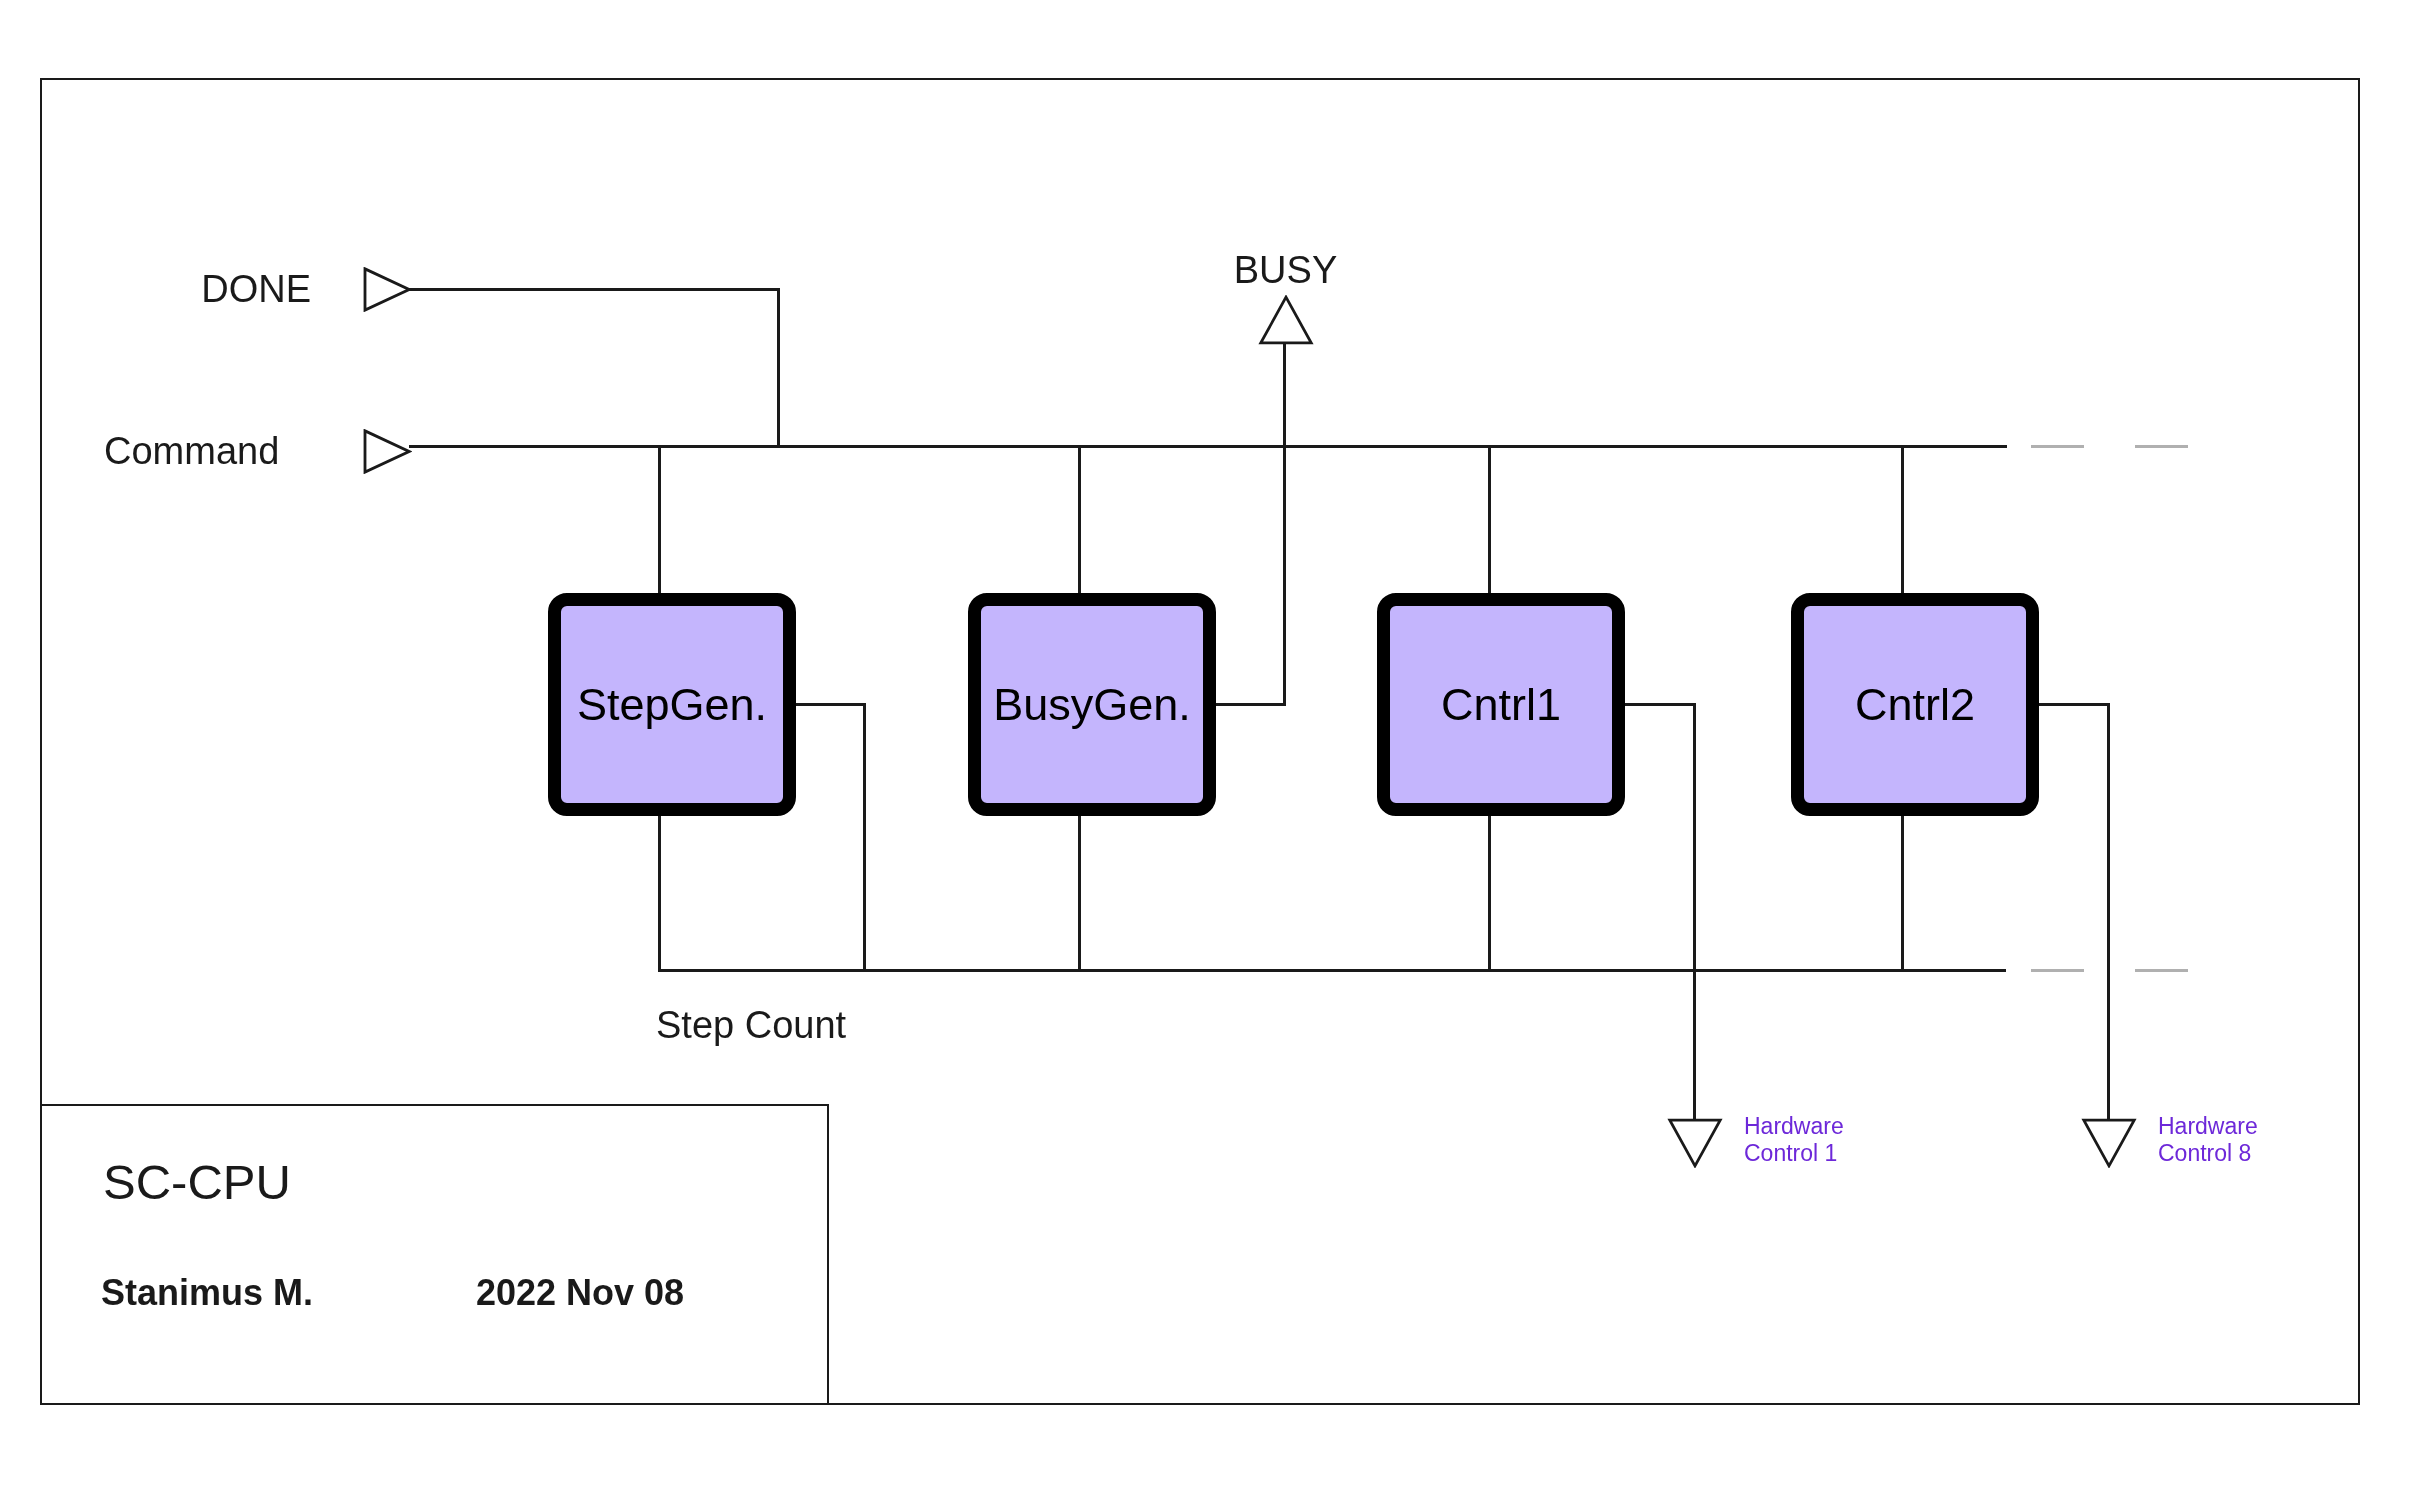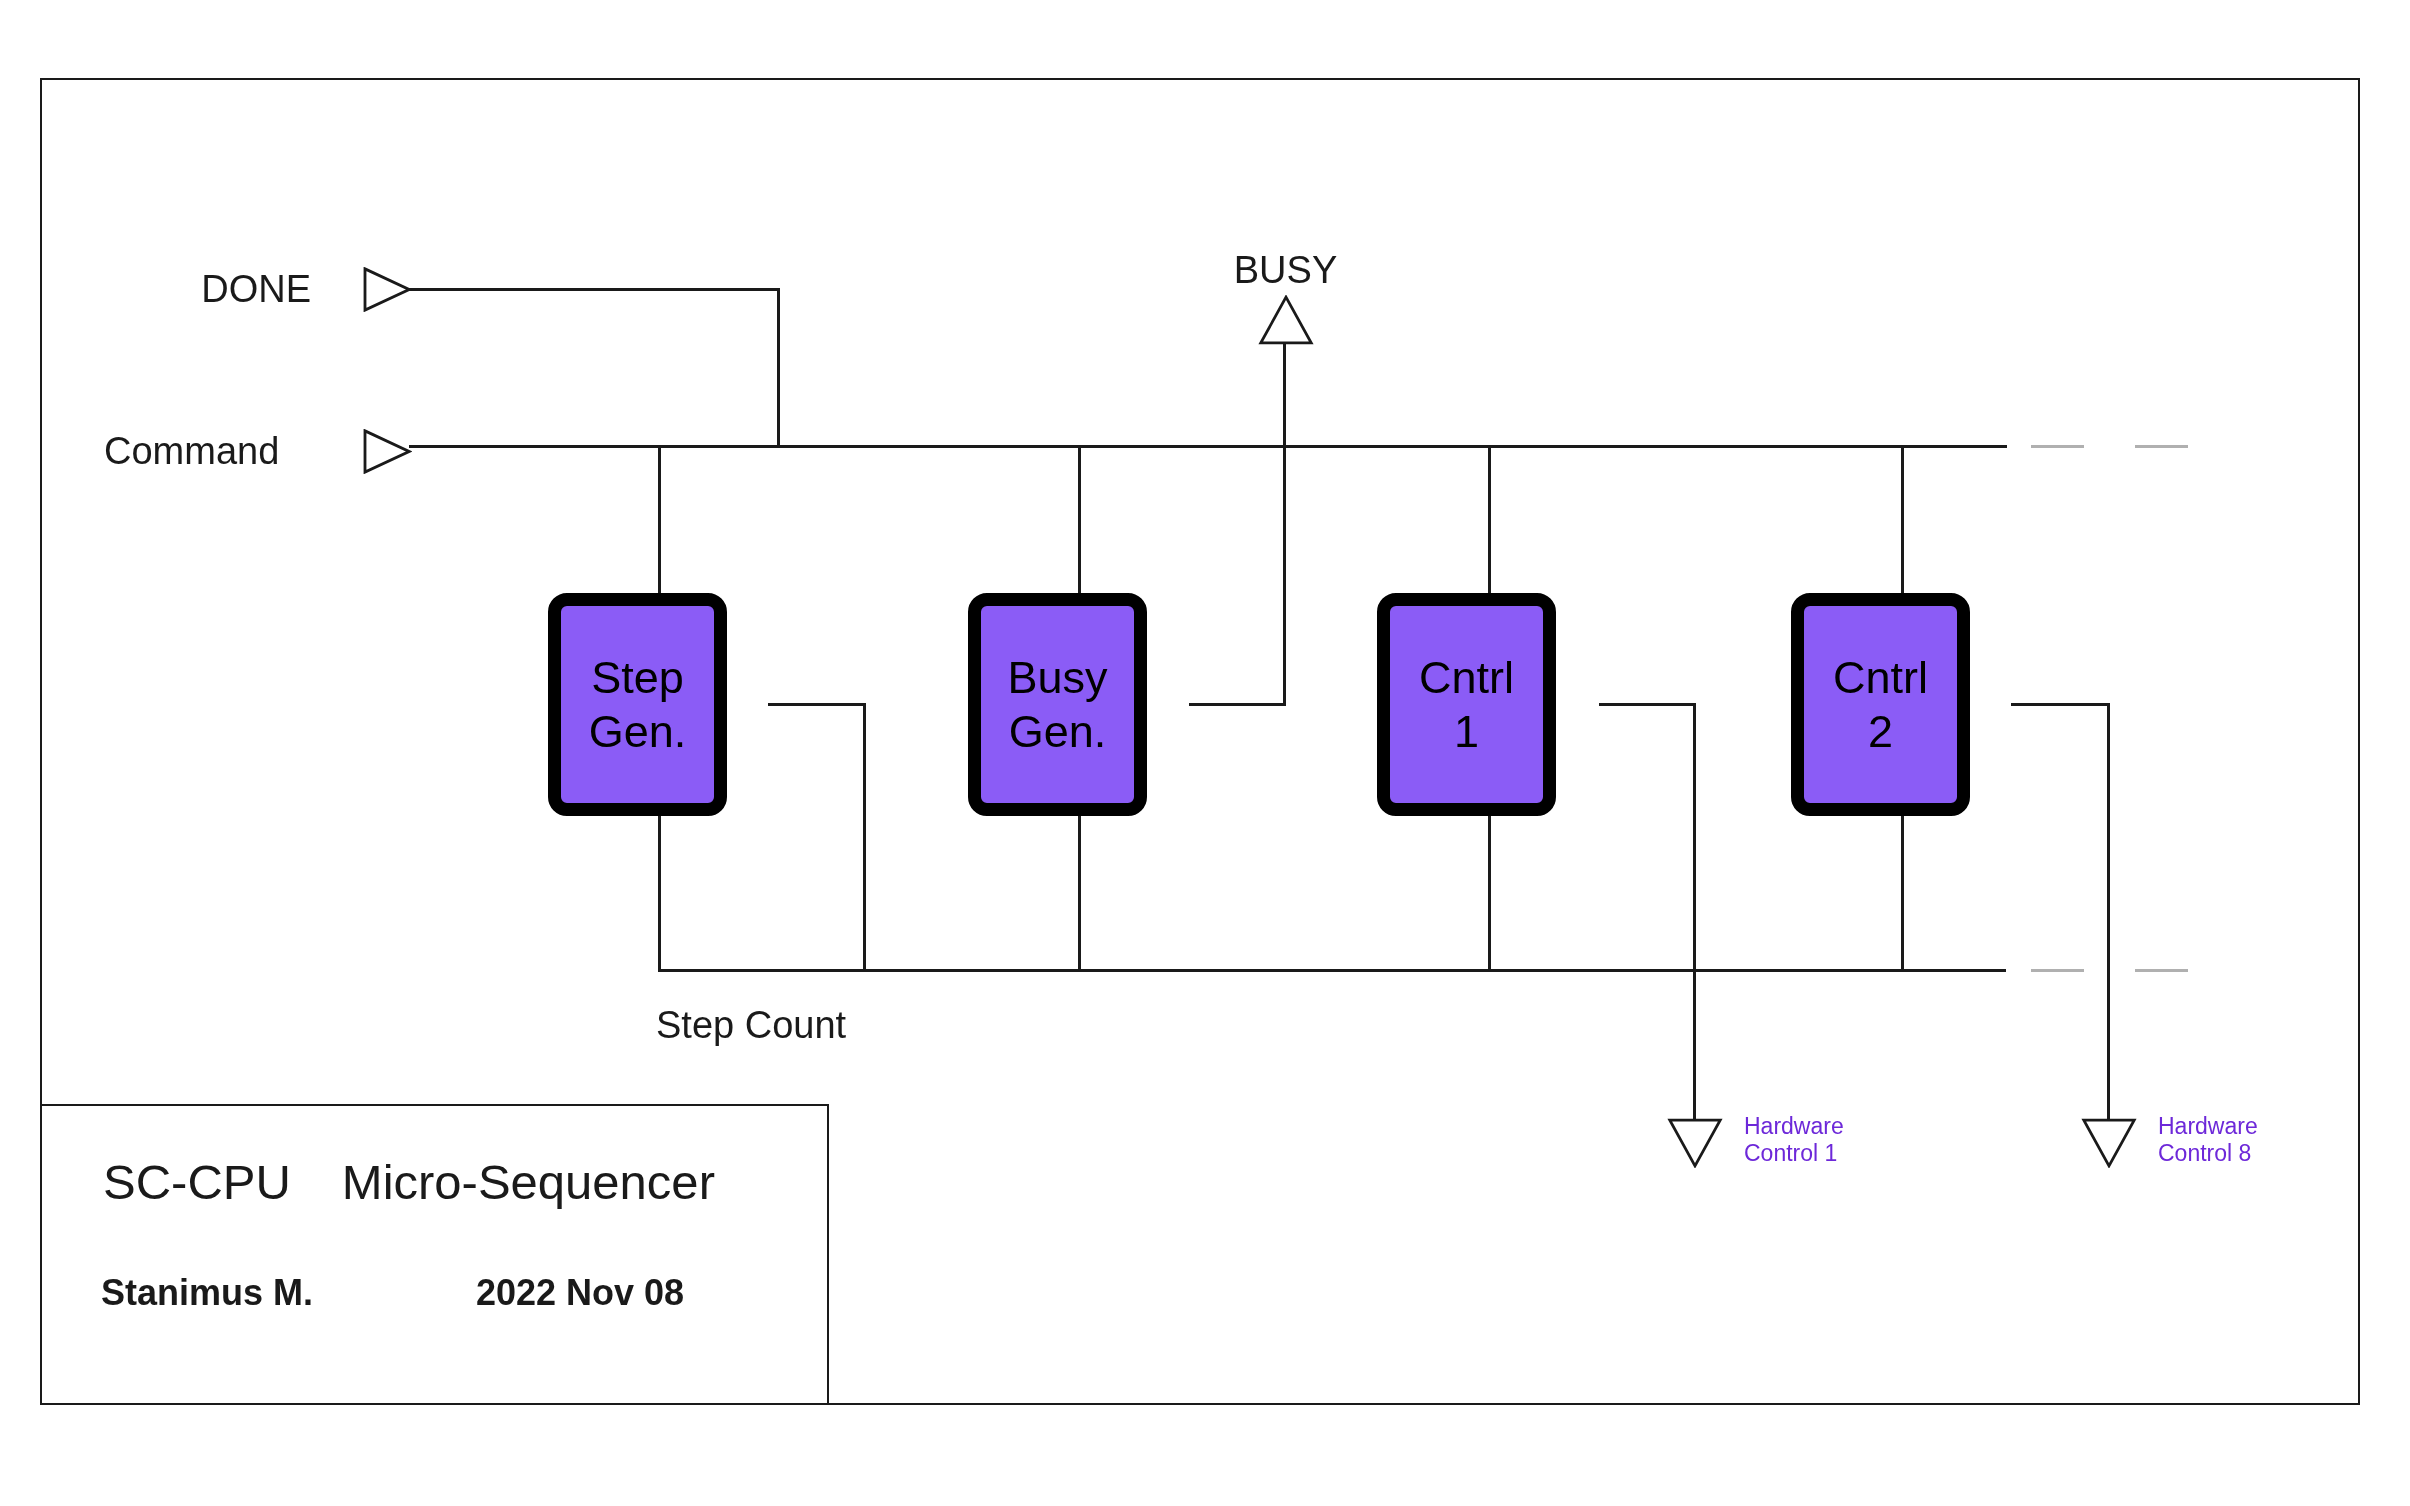--- a/index.html
+++ b/index.html
@@ -19,26 +19,26 @@
   .frame{
     position:absolute;
     border:2.8px solid var(--ink);
     background:transparent;
     box-sizing:border-box;
   }
   .wire{position:absolute;background:var(--ink);}
   .dash{position:absolute;background:var(--dash);height:2.8px;}
   .block{
     position:absolute;
-    width:179px;height:223px;
+    width:248px;height:223px;
     border:13px solid #000;
     border-radius:19px;
     box-sizing:border-box;
-    background:#8b5cf6;
-    display:flex;flex-direction:column;
+    background:#c4b5fd;
+    display:flex;flex-direction:row;
     align-items:center;justify-content:center;
     font-size:45px;line-height:54px;
     text-align:center;color:#000;
   }
   .lbl{position:absolute;white-space:nowrap;}
   .sig{font-size:38px;line-height:43px;}
   .hw{font-size:23px;line-height:27px;color:#6d28d9;}
   .title-row{position:absolute;display:flex;gap:51px;font-size:49px;line-height:58px;}
   .meta{font-size:36px;line-height:43px;font-weight:bold;}
   svg{position:absolute;display:block;}
@@ -126,19 +126,18 @@
     <div>Control 1</div>
   </div>
   <div class="lbl hw" style="left:2158px;top:1113px;">
     <div>Hardware</div>
     <div>Control 8</div>
   </div>
 
   <div class="frame" style="left:40px;top:1104px;width:789px;height:301px;"></div>
   <div class="title-row" style="left:103px;top:1153px;">
     <span>SC-CPU</span>
-    <span>Micro-Sequencer</span>
   </div>
   <div class="lbl meta" style="left:101px;top:1271px;">Stanimus M.</div>
   <div class="lbl meta" style="left:476px;top:1271px;">2022 Nov 08</div>
 
 </div>
 
 
 </body></html>

